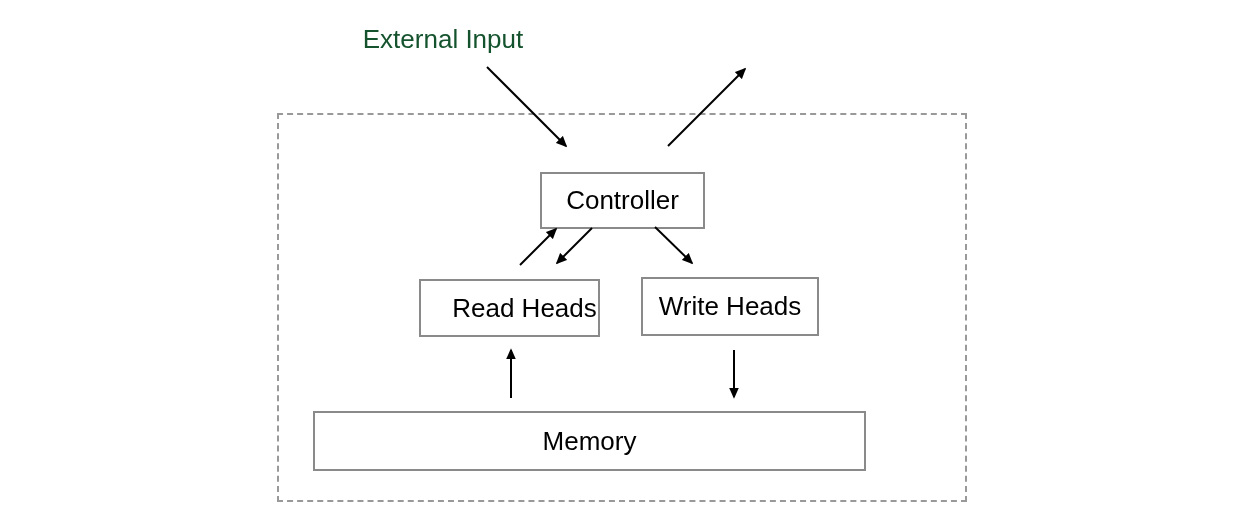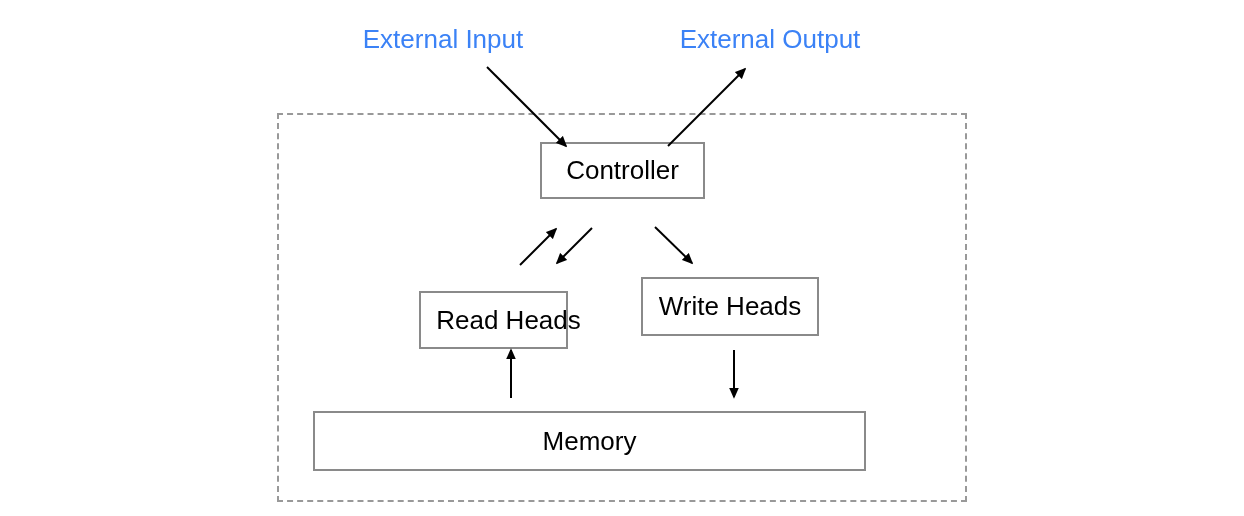--- a/index.html
+++ b/index.html
@@ -15,21 +15,21 @@
     font-family: "Liberation Sans", sans-serif;
     color: #000000;
     overflow: hidden;
   }
   .ext-label {
     position: absolute;
     width: 220px;
     text-align: center;
     font-size: 26px;
     line-height: 1.1;
-    color: #3b82f6;
+    color: #14532d;
     white-space: nowrap;
   }
   #ext-input-label  { left: 333px; top: 25px; }
   #ext-output-label { left: 660px; top: 25px; }
   .dashed-container {
     position: absolute;
     left: 277px;
     top: 113px;
     width: 690px;
     height: 389px;
@@ -42,22 +42,22 @@
     box-sizing: border-box;
     border: 2px solid #8a8a8a;
     background: #ffffff;
     display: flex;
     align-items: center;
     justify-content: center;
     font-size: 26px;
     color: #000000;
     white-space: nowrap;
   }
-  #node-controller  { left: 540px; top: 142px; width: 165px; height: 57px; }
-  #node-read-heads  { left: 419px; top: 291px; width: 149px; height: 58px; padding-left: 30px; }
+  #node-controller  { left: 540px; top: 172px; width: 165px; height: 57px; }
+  #node-read-heads  { left: 419px; top: 279px; width: 181px; height: 58px; padding-left: 30px; }
   #node-write-heads { left: 641px; top: 277px; width: 178px; height: 59px; }
   #node-memory     { left: 313px; top: 411px; width: 553px; height: 60px; }
   #arrow-layer {
     position: absolute;
     left: 0;
     top: 0;
     width: 1244px;
     height: 516px;
     pointer-events: none;
   }
@@ -66,21 +66,20 @@
     stroke-width: 2;
   }
 </style>
 </head>
 <body>
 
 <div id="canvas">
 
   <div id="ext-input-label" class="ext-label">External Input</div>
 
-  <div id="ext-output-label" class="ext-label">External Output</div>
 
   <div class="dashed-container"></div>
 
   <div id="node-controller" class="node-box">
     <span>Controller</span>
   </div>
 
   <div id="node-read-heads" class="node-box">
     <span>Read Heads</span>
   </div>

